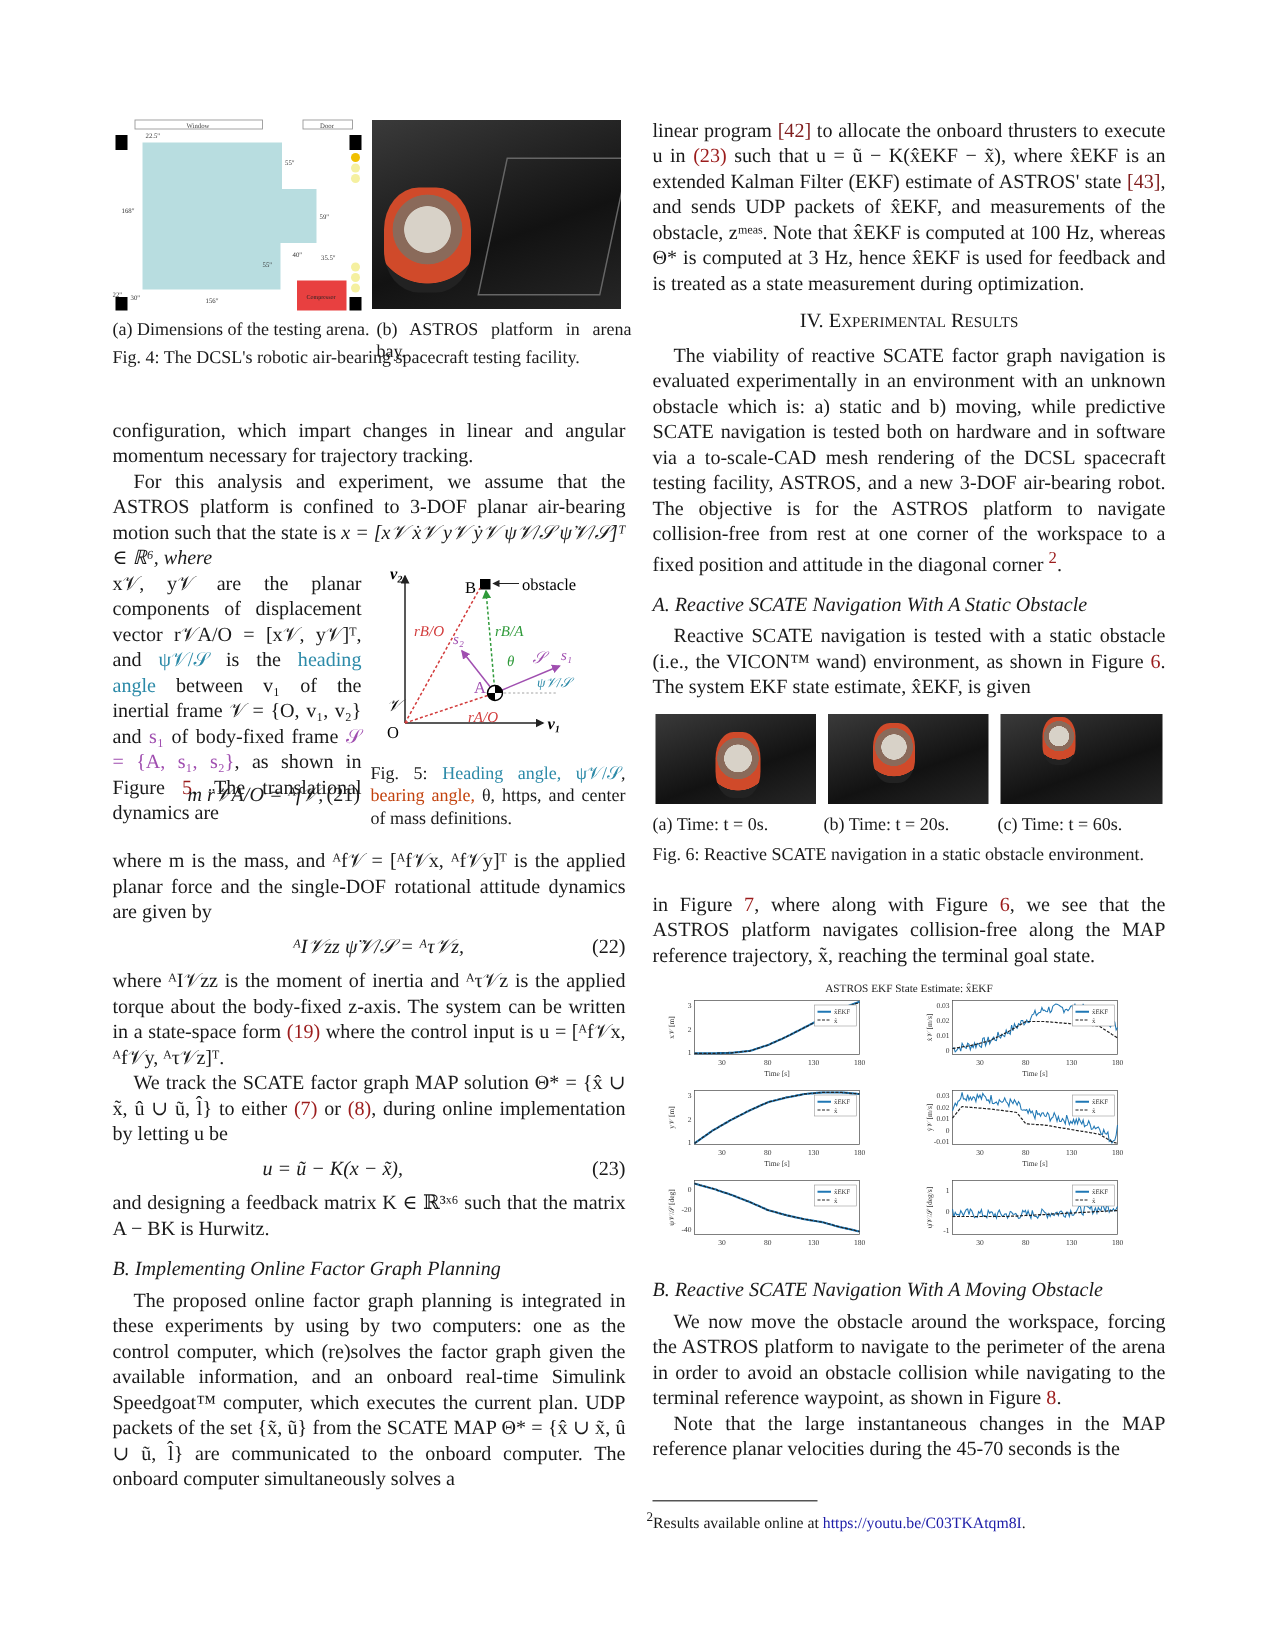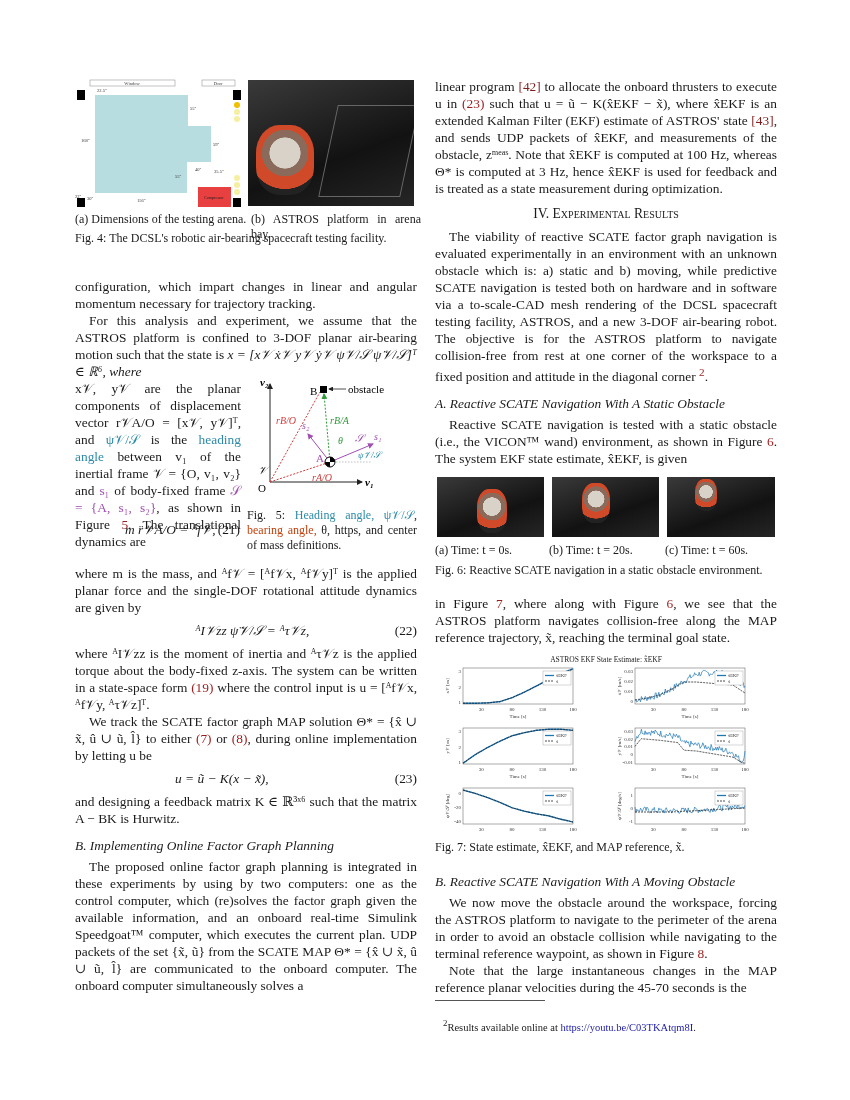--- a/index.html
+++ b/index.html
@@ -18,21 +18,21 @@
   .caption { font-size:12px; line-height:15px; }
   .cap-c { text-align:left; }
   .eq { display:flex; justify-content:space-between; margin:6px 0; font-style:italic; }
   .eq .n { font-style:normal; }
   .teal { color:#2c8aa8; }
   .grn { color:#c2410c; }
   .pur { color:#a04fb0; }
   .fig { position:relative; }
   .photo { background:linear-gradient(160deg,#3a3a3a,#121212 60%,#262626); position:relative; overflow:hidden; }
   .robot { position:absolute; border-radius:40%; background:radial-gradient(circle at 50% 40%,#d8d2c8 0 30%,#8a6a5a 31% 45%,#d04a2a 46% 70%,#222 71%); }
-  .footnote { position:absolute; left:443px; top:1006px; font-size:10.5px;margin-top:12px; }
+  .footnote { position:absolute; left:431px; top:1006px; font-size:10.5px; }
   .fn-rule { position:absolute; left:435px; top:1000px; width:110px; border-top:0.6px solid #555; }
   svg text { font-family:"Liberation Serif","DejaVu Serif",serif; }
 </style>
 </head>
 <body>
 
 <div id="left" class="col">
 
   <div class="fig" style="height:180px;">
     <svg width="168" height="130" style="position:absolute;left:0;top:0">
@@ -272,21 +272,20 @@
       <text x="255" y="184" font-size="5" text-anchor="middle" fill="#333">Time [s]</text>
       <text x="0" y="0" font-size="5" text-anchor="middle" fill="#333" transform="translate(186,152) rotate(-90)">ψ̇𝒱/𝒮 [deg/s]</text>
       <path d="M200.0,153.1L200.9,158.4L201.8,155.2L202.8,156.9L203.7,156.5L204.6,157.3L205.5,154.1L206.4,155.7L207.3,157.5L208.3,155.0L209.2,153.3L210.1,153.0L211.0,156.7L211.9,153.1L212.8,154.1L213.8,156.7L214.7,158.8L215.6,158.1L216.5,158.6L217.4,154.8L218.3,155.8L219.3,153.4L220.2,157.9L221.1,157.4L222.0,157.7L222.9,158.8L223.8,153.9L224.8,155.9L225.7,154.8L226.6,155.3L227.5,158.1L228.4,156.1L229.3,159.1L230.3,155.3L231.2,153.7L232.1,156.0L233.0,157.7L233.9,157.7L234.8,156.3L235.8,156.2L236.7,159.1L237.6,157.4L238.5,154.6L239.4,155.1L240.3,156.5L241.3,156.5L242.2,156.0L243.1,157.4L244.0,159.3L244.9,159.0L245.8,157.5L246.8,153.9L247.7,155.0L248.6,153.9L249.5,157.0L250.4,154.2L251.3,156.9L252.3,159.2L253.2,153.9L254.1,157.4L255.0,158.0L255.9,157.9L256.8,159.1L257.8,157.1L258.7,157.1L259.6,153.0L260.5,154.0L261.4,155.2L262.3,155.7L263.3,158.8L264.2,156.1L265.1,158.0L266.0,155.8L266.9,156.9L267.8,157.3L268.8,155.4L269.7,155.1L270.6,157.3L271.5,154.9L272.4,154.3L273.3,155.4L274.3,157.9L275.2,158.4L276.1,155.1L277.0,155.2L277.9,158.0L278.8,154.0L279.8,157.2L280.7,157.2L281.6,155.7L282.5,154.8L283.4,153.1L284.3,151.1L285.3,151.6L286.2,156.1L287.1,157.1L288.0,151.5L288.9,150.4L289.8,151.3L290.8,151.8L291.7,152.9L292.6,150.6L293.5,156.2L294.4,154.3L295.3,152.2L296.3,155.7L297.2,151.9L298.1,153.5L299.0,153.8L299.9,149.5L300.8,151.7L301.8,154.5L302.7,151.0L303.6,150.7L304.5,155.1L305.4,153.5L306.3,154.2L307.3,152.8L308.2,154.4L309.1,153.0L310.0,151.4" fill="none" stroke="#1f77b4" stroke-width="0.7"></path>
       <path d="M200.0,158.0L200.9,158.0L201.8,158.0L202.8,158.0L203.7,158.0L204.6,158.0L205.5,158.0L206.4,158.0L207.3,158.0L208.3,158.0L209.2,158.0L210.1,158.0L211.0,158.0L211.9,158.0L212.8,158.0L213.8,158.0L214.7,158.0L215.6,158.0L216.5,158.0L217.4,158.0L218.3,158.0L219.3,158.0L220.2,158.0L221.1,158.0L222.0,158.0L222.9,158.0L223.8,158.0L224.8,158.0L225.7,158.0L226.6,158.0L227.5,158.0L228.4,158.0L229.3,158.0L230.3,158.0L231.2,158.0L232.1,158.0L233.0,158.0L233.9,158.0L234.8,158.0L235.8,158.0L236.7,158.0L237.6,157.9L238.5,157.9L239.4,157.8L240.3,157.8L241.3,157.8L242.2,157.7L243.1,157.7L244.0,157.6L244.9,157.6L245.8,157.5L246.8,157.4L247.7,157.4L248.6,157.3L249.5,157.3L250.4,157.3L251.3,157.2L252.3,157.2L253.2,157.1L254.1,157.1L255.0,157.0L255.9,156.9L256.8,156.9L257.8,156.8L258.7,156.8L259.6,156.8L260.5,156.7L261.4,156.7L262.3,156.6L263.3,156.6L264.2,156.5L265.1,156.4L266.0,156.4L266.9,156.3L267.8,156.3L268.8,156.3L269.7,156.2L270.6,156.2L271.5,156.1L272.4,156.1L273.3,156.0L274.3,155.9L275.2,155.9L276.1,155.8L277.0,155.8L277.9,155.8L278.8,155.7L279.8,155.7L280.7,155.6L281.6,155.6L282.5,155.5L283.4,155.4L284.3,155.4L285.3,155.3L286.2,155.3L287.1,155.3L288.0,155.2L288.9,155.2L289.8,155.1L290.8,155.1L291.7,155.0L292.6,154.9L293.5,154.9L294.4,154.8L295.3,154.8L296.3,154.8L297.2,154.7L298.1,154.7L299.0,154.6L299.9,154.6L300.8,154.5L301.8,154.4L302.7,154.4L303.6,154.3L304.5,154.3L305.4,154.3L306.3,154.2L307.3,154.2L308.2,154.1L309.1,154.1L310.0,154.0" fill="none" stroke="#222222" stroke-width="0.8" stroke-dasharray="2,1"></path>
       <rect x="280" y="137" width="28" height="14" fill="#fff" stroke="#999" stroke-width="0.4"></rect>
       <line x1="282" y1="141.5" x2="291" y2="141.5" stroke="#1f77b4" stroke-width="1.3"></line>
       <line x1="282" y1="147" x2="291" y2="147" stroke="#222222" stroke-width="0.8" stroke-dasharray="2,1"></line>
       <text x="293" y="143" font-size="4.5" fill="#333">x̂EKF</text>
       <text x="293" y="149" font-size="4.5" fill="#333">x̃</text>
     </svg>
-  <div class="caption cap-c" style="margin-top:6px;">Fig. 7: State estimate, x̂EKF, and MAP reference, x̃.</div>
 
   <div class="sec-h" style="margin-top:18px">B. Reactive SCATE Navigation With A Moving Obstacle</div>
   <p class="ind"><span>We now move the obstacle around the workspace, forcing the ASTROS platform to navigate to the perimeter of the arena in order to avoid an obstacle collision while navigating to the terminal reference waypoint, as shown in Figure</span> <span class="ref">8</span>.</p>
   <p class="ind">Note that the large instantaneous changes in the MAP reference planar velocities during the 45-70 seconds is the</p>
 </div>
 
 <div class="fn-rule"></div>
 <div class="footnote"><sup>2</sup><span>Results available online at</span> <span class="link">https://youtu.be/C03TKAtqm8I</span>.</div>
 
 </body></html>

